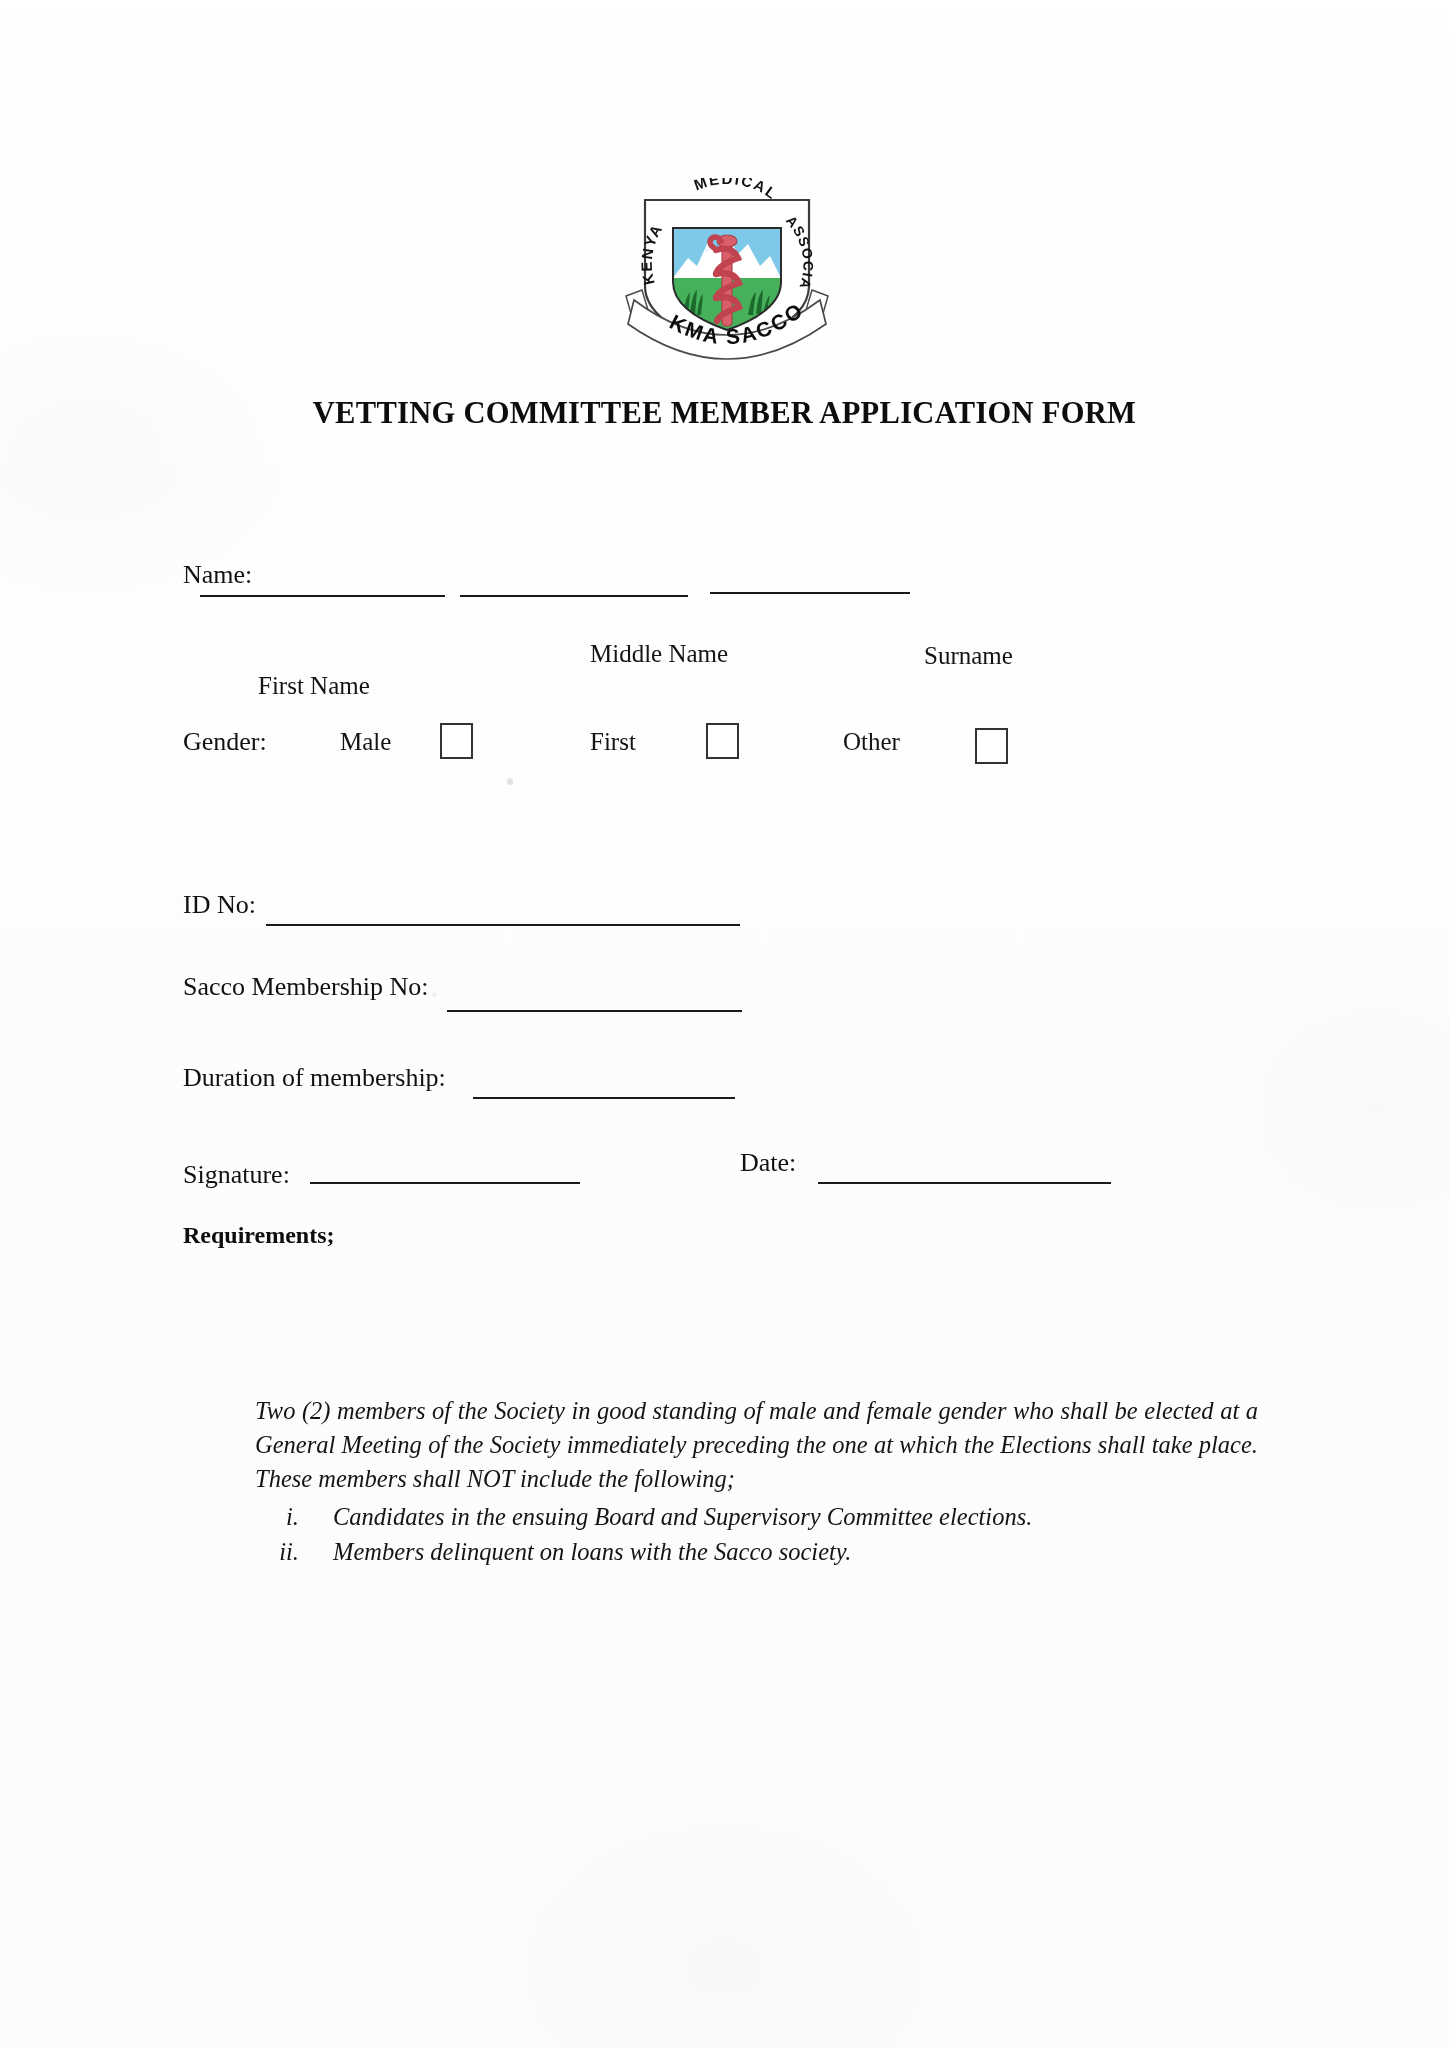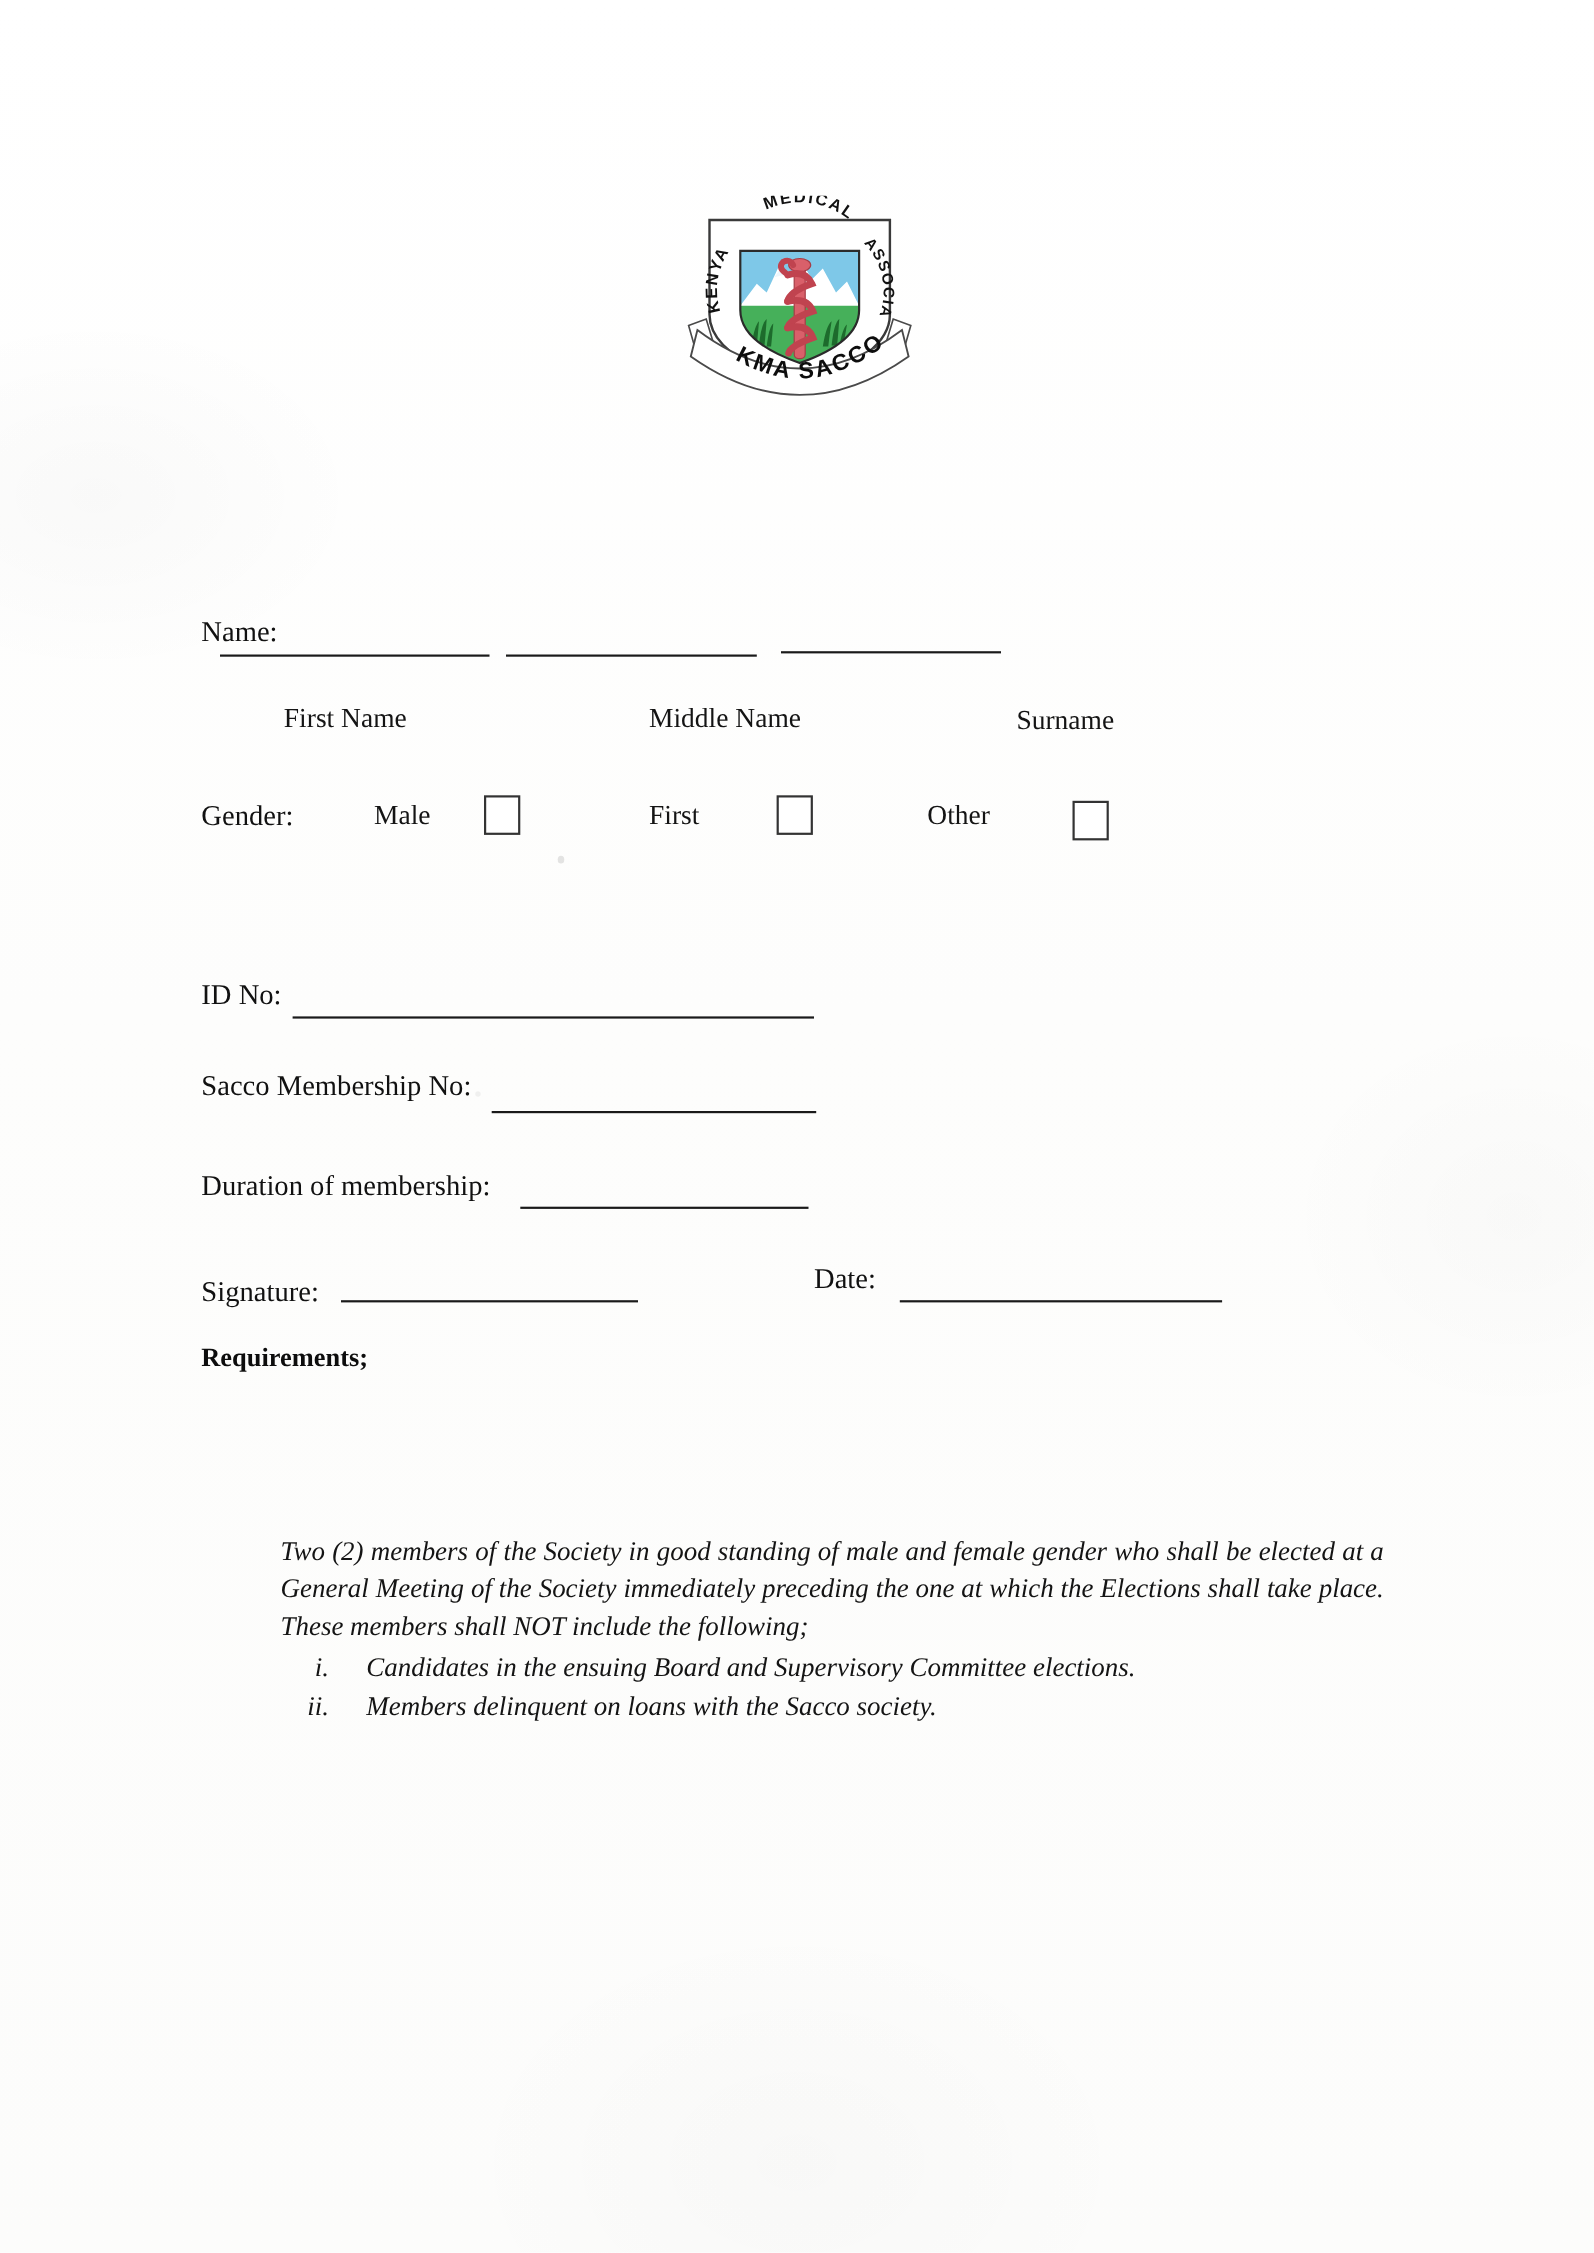--- a/index.html
+++ b/index.html
@@ -209,27 +209,28 @@
         <path d="M 14,118 L 30,112 L 36,132 L 20,139 Z" fill="#ffffff" stroke="#4a4a4a" stroke-width="1.5"></path>
         <path d="M 216,118 L 200,112 L 194,132 L 210,139 Z" fill="#ffffff" stroke="#4a4a4a" stroke-width="1.5"></path>
         <path d="M 22,122 Q 115,192 208,122 L 214,146 Q 115,216 16,146 Z" fill="#ffffff" stroke="#4a4a4a" stroke-width="1.7"></path>
         <text font-family="Liberation Sans, sans-serif" font-size="21" font-weight="bold" fill="#0d0d0d" letter-spacing="2.2">
           <textPath href="#bannerCurve" startOffset="13%">KMA SACCO</textPath>
         </text>
       </g>
     </svg>
   </div>
 
+  <div class="doc-title">VETTING COMMITTEE MEMBER APPLICATION FORM</div>
 
   <div class="field-label" style="left:183px;top:560px;">Name:</div>
   <div class="rule" style="left:200px;top:595px;width:245px;"></div>
   <div class="rule" style="left:460px;top:595px;width:228px;"></div>
   <div class="rule" style="left:710px;top:592px;width:200px;"></div>
 
-  <div class="sub-label" style="left:258px;top:640px;">First Name</div>
+  <div class="sub-label" style="left:258px;top:672px;">First Name</div>
   <div class="sub-label" style="left:590px;top:640px;">Middle Name</div>
   <div class="sub-label" style="left:924px;top:642px;">Surname</div>
 
   <div class="field-label" style="left:183px;top:727px;">Gender:</div>
 
   <div class="sub-label" style="left:340px;top:728px;text-align:right;">Male</div>
   <div class="checkbox" style="left:440px;top:723px;"></div>
 
   <div class="sub-label" style="left:590px;top:728px;">First</div>
   <div class="checkbox" style="left:706px;top:723px;"></div>

